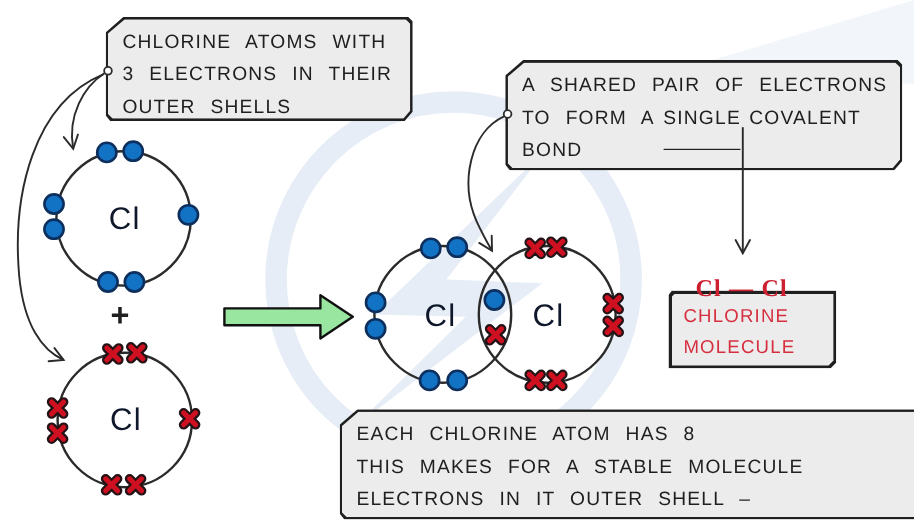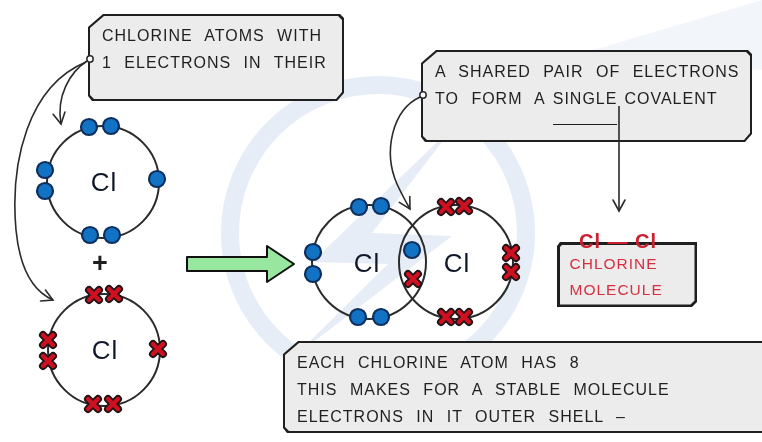--- a/index.html
+++ b/index.html
@@ -32,44 +32,46 @@
     clip-path:polygon(3px 0, 100% 0, 100% calc(100% - 4px), calc(100% - 4px) 100%, 0 100%, 0 3px);
     padding:6px 10px;box-sizing:border-box;
   }
   .notetext{font-size:16px;line-height:27px;letter-spacing:1px;word-spacing:7px;color:#1f1f1f;white-space:nowrap;}
   .u-line{border-bottom:1.6px solid #1f1f1f;padding-bottom:17px;margin:0 7px;}
   .redtext{color:#d63040;font-size:15.5px;line-height:26px;letter-spacing:1px;white-space:nowrap;}
 
   .lbl{position:absolute;z-index:3;transform:translate(-50%,-50%);white-space:nowrap;}
   .cl{font-size:26px;color:#0f172a;letter-spacing:1px;}
   .plus{font-size:27px;color:#1f1f1f;font-weight:600;}
-  .formula{font-size:20px;color:#cc2030;font-weight:600;letter-spacing:1px;}
+  .formula{font-size:20px;color:#cc2030;font-weight:600;letter-spacing:1px;font-family:Liberation Serif, serif;}
 </style>
 </head>
 <body>
 
 <div class="stage">
 
   <svg class="layer wm" width="762" height="442" viewBox="0 0 762 442">
     <circle cx="378" cy="233" r="148" fill="none" stroke="#e6edf6" stroke-width="18"></circle>
     <path d="M 455,125 L 312,262 L 388,264 L 295,356 L 452,236 L 372,233 Z" fill="#e6edf6"></path>
     <path d="M 560,60 L 762,0 L 762,70 Z" fill="#f2f6fb"></path>
   </svg>
 
   <div class="notebox" style="left:88px;top:14px;width:256px;height:87px;">
     <div class="inner">
       <div class="notetext">CHLORINE ATOMS WITH</div>
-      <div class="notetext">1 ELECTRONS IN THEIR</div>
+      <div class="notetext">3 ELECTRONS IN THEIR</div>
+      <div class="notetext">OUTER SHELLS</div>
     </div>
   </div>
 
   <div class="notebox" style="left:421px;top:50px;width:331px;height:92px;">
     <div class="inner">
       <div class="notetext">A SHARED PAIR OF ELECTRONS</div>
       <div class="notetext"><span>TO FORM A</span><span class="u-line">SINGLE</span><span>COVALENT</span></div>
+      <div class="notetext">BOND</div>
     </div>
   </div>
 
   <div class="notebox" style="left:283px;top:341px;width:511px;height:92px;">
     <div class="inner">
       <div class="notetext">EACH CHLORINE ATOM HAS 8</div>
       <div class="notetext">THIS MAKES FOR A STABLE MOLECULE</div>
       <div class="notetext">ELECTRONS IN IT OUTER SHELL –</div>
     </div>
   </div>

